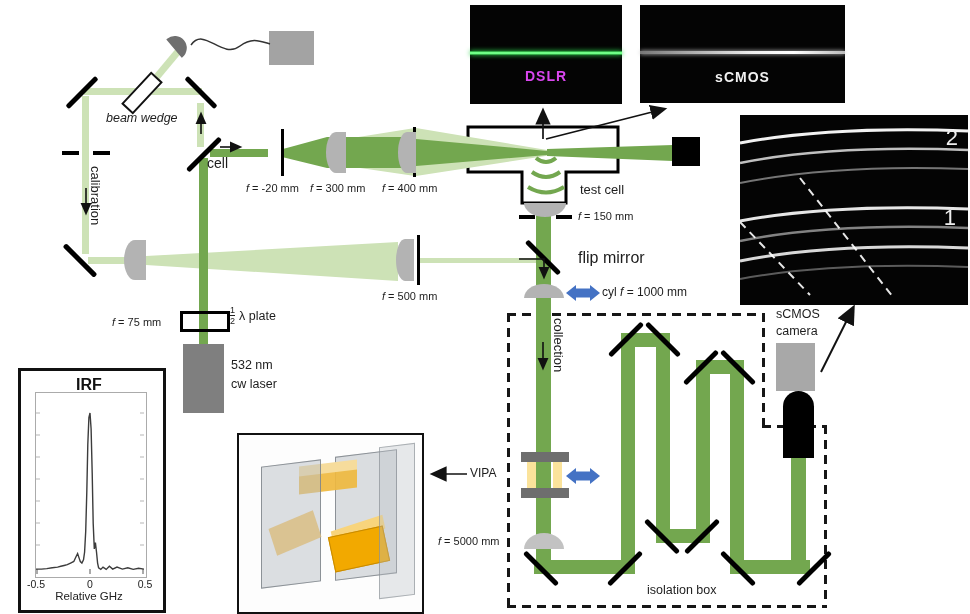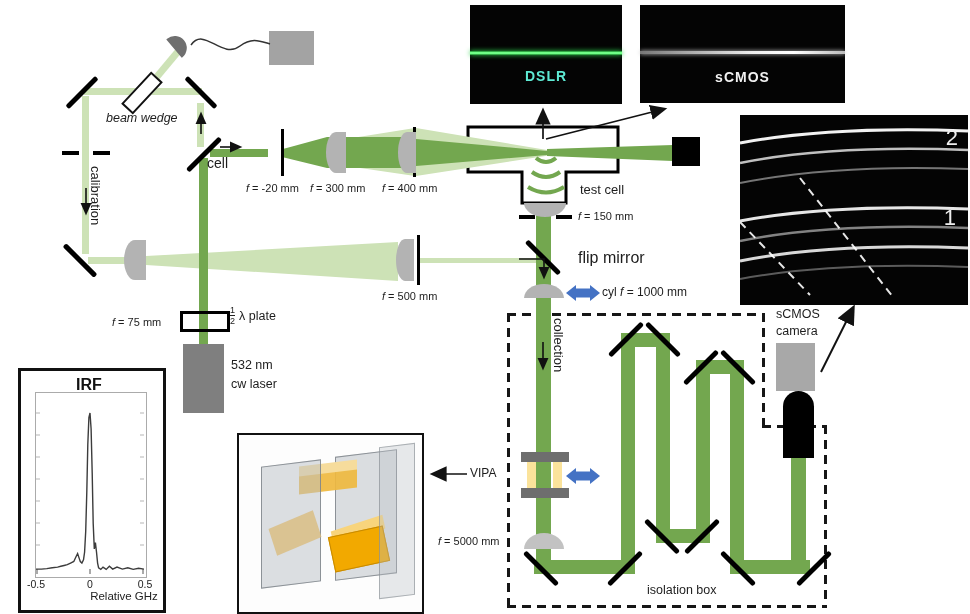--- a/index.html
+++ b/index.html
@@ -113,21 +113,21 @@
   <div class="abs" style="left:167px;top:38px;width:24px;height:13px;background:#6f6f6f;border-radius:12px 12px 0 0;transform:rotate(50deg);z-index:20;"></div>
   <div class="abs" style="left:120px;top:85px;width:40px;height:12px;background:#fff;border:2px solid #111;transform:rotate(-47deg);z-index:20;"></div>
   <div class="abs" style="left:180px;top:311px;width:44px;height:15px;border:3px solid #000;z-index:20;"></div>
   <div class="abs" style="left:183px;top:344px;width:41px;height:69px;background:#7f7f7f;z-index:20;"></div>
   <div class="abs" style="left:672px;top:137px;width:28px;height:29px;background:#000;z-index:20;"></div>
   <div class="abs" style="left:776px;top:343px;width:39px;height:48px;background:#a8a8a8;z-index:20;"></div>
   <div class="abs" style="left:783px;top:391px;width:31px;height:67px;background:#000;border-radius:16px 16px 0 0;z-index:20;"></div>
 
   <div class="panel" style="left:470px;top:5px;width:152px;height:99px;">
     <div class="abs" style="left:0;top:46px;width:152px;height:4px;background:linear-gradient(180deg,#1a7a2a,#5dff7a 35%,#c8ffc8 50%,#5dff7a 65%,#1a7a2a);box-shadow:0 0 5px #2fd24f;"></div>
-    <div class="abs" style="left:0;top:63px;width:152px;text-align:center;color:#5eead4;font-weight:bold;font-size:14px;letter-spacing:1px;">DSLR</div>
+    <div class="abs" style="left:0;top:63px;width:152px;text-align:center;color:#d946ef;font-weight:bold;font-size:14px;letter-spacing:1px;">DSLR</div>
   </div>
 
   <div class="panel" style="left:640px;top:5px;width:205px;height:98px;">
     <div class="abs" style="left:0;top:46px;width:205px;height:3px;background:linear-gradient(90deg,#777,#eee 55%,#fff 75%,#bbb);box-shadow:0 0 4px #ccc;"></div>
     <div class="abs" style="left:0;top:64px;width:205px;text-align:center;color:#f2f2f2;font-weight:bold;font-size:14px;letter-spacing:1px;">sCMOS</div>
   </div>
 
   <div class="panel" style="left:740px;top:115px;width:228px;height:190px;overflow:hidden;">
     <svg width="228" height="190" viewBox="0 0 228 190" style="position:absolute;left:0;top:0;z-index:1;">
       <g fill="none" stroke="#fff" style="filter:blur(0.7px);">
@@ -172,21 +172,21 @@
           <line x1="1" y1="176" x2="1" y2="181"></line>
             <line x1="54" y1="176" x2="54" y2="181"></line>
             <line x1="107" y1="176" x2="107" y2="181"></line>
         </g>
         <polyline id="irf-path" fill="none" stroke="#3c3c3c" stroke-width="1.4" points="0.0,176.1 5.4,176.1 10.8,175.6 16.2,174.8 21.6,174.1 24.8,173.3 28.1,172.5 31.3,171.7 34.6,170.1 37.8,168.5 40.0,163.8 41.6,160.6 43.2,165.4 44.3,168.5 45.9,170.1 47.5,166.9 48.6,159.0 49.7,138.5 50.8,99.0 51.8,51.6 52.9,24.7 54.0,20.0 55.1,35.8 56.2,80.0 57.2,130.6 58.3,155.9 59.4,149.6 60.5,159.0 61.6,170.1 62.6,174.8 64.8,176.4 67.0,174.1 70.2,176.4 73.4,173.3 76.7,176.1 81.0,174.1 86.4,176.1 91.8,174.8 97.2,176.4 102.6,175.2 108.0,176.1"></polyline>
       </svg>
     </div>
     <div class="abs" style="left:3px;top:207px;width:24px;text-align:center;font-size:10.5px;">-0.5</div>
     <div class="abs" style="left:62px;top:207px;width:14px;text-align:center;font-size:10.5px;">0</div>
     <div class="abs" style="left:112px;top:207px;width:24px;text-align:center;font-size:10.5px;">0.5</div>
-    <div class="abs" style="left:0;top:219px;width:136px;text-align:center;font-size:11.5px;padding-left:35px;">Relative GHz</div>
+    <div class="abs" style="left:0;top:219px;width:136px;text-align:center;font-size:11.5px;">Relative GHz</div>
   </div>
 
   <div class="abs" style="left:237px;top:433px;width:183px;height:177px;border:2.5px solid #111;background:#fdfdfd;overflow:hidden;z-index:30;">
     <div class="abs" style="left:96px;top:18px;width:60px;height:122px;background:rgba(176,182,188,0.45);border:1px solid rgba(120,126,132,0.8);transform:skewY(-7deg);"></div>
     <div class="abs" style="left:60px;top:32px;width:58px;height:24px;background:#efb83f;opacity:0.92;transform:skewY(-7deg);"></div>
     <div class="abs" style="left:60px;top:28px;width:58px;height:10px;background:#f6dc9c;transform:skewY(-7deg);"></div>
     <div class="abs" style="left:22px;top:28px;width:58px;height:120px;background:rgba(186,192,198,0.5);border:1px solid rgba(120,126,132,0.8);transform:skewY(-7deg);"></div>
     <div class="abs" style="left:32px;top:84px;width:48px;height:28px;background:#d9bc7e;opacity:0.8;transform:rotate(-18deg) skewY(-5deg);"></div>
     <div class="abs" style="left:92px;top:88px;width:54px;height:14px;background:#f8d47c;transform:rotate(-12deg) skewY(-6deg);"></div>
     <div class="abs" style="left:92px;top:96px;width:54px;height:34px;background:#f2a900;border:1px solid #c78a00;transform:rotate(-12deg);"></div>

